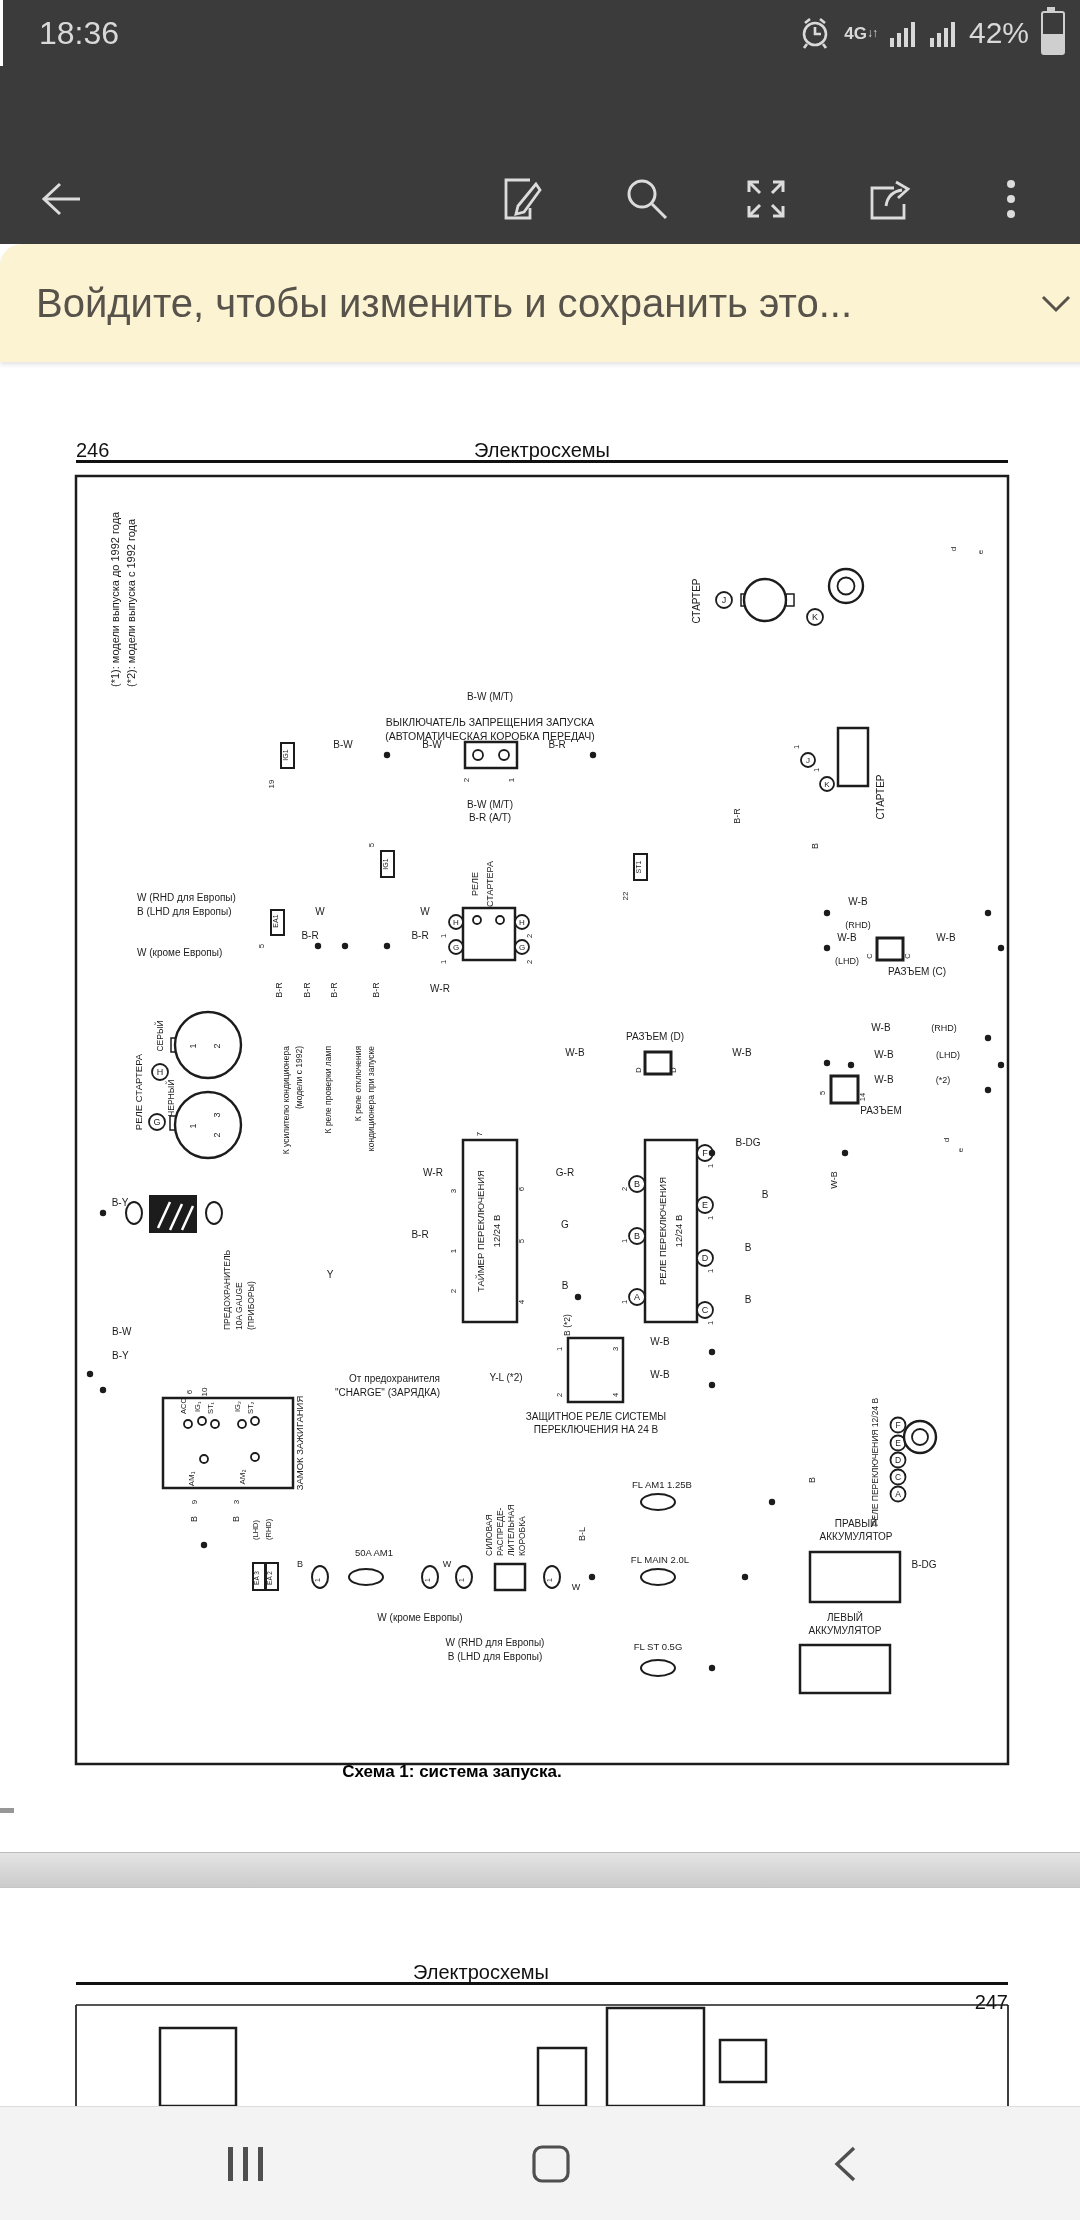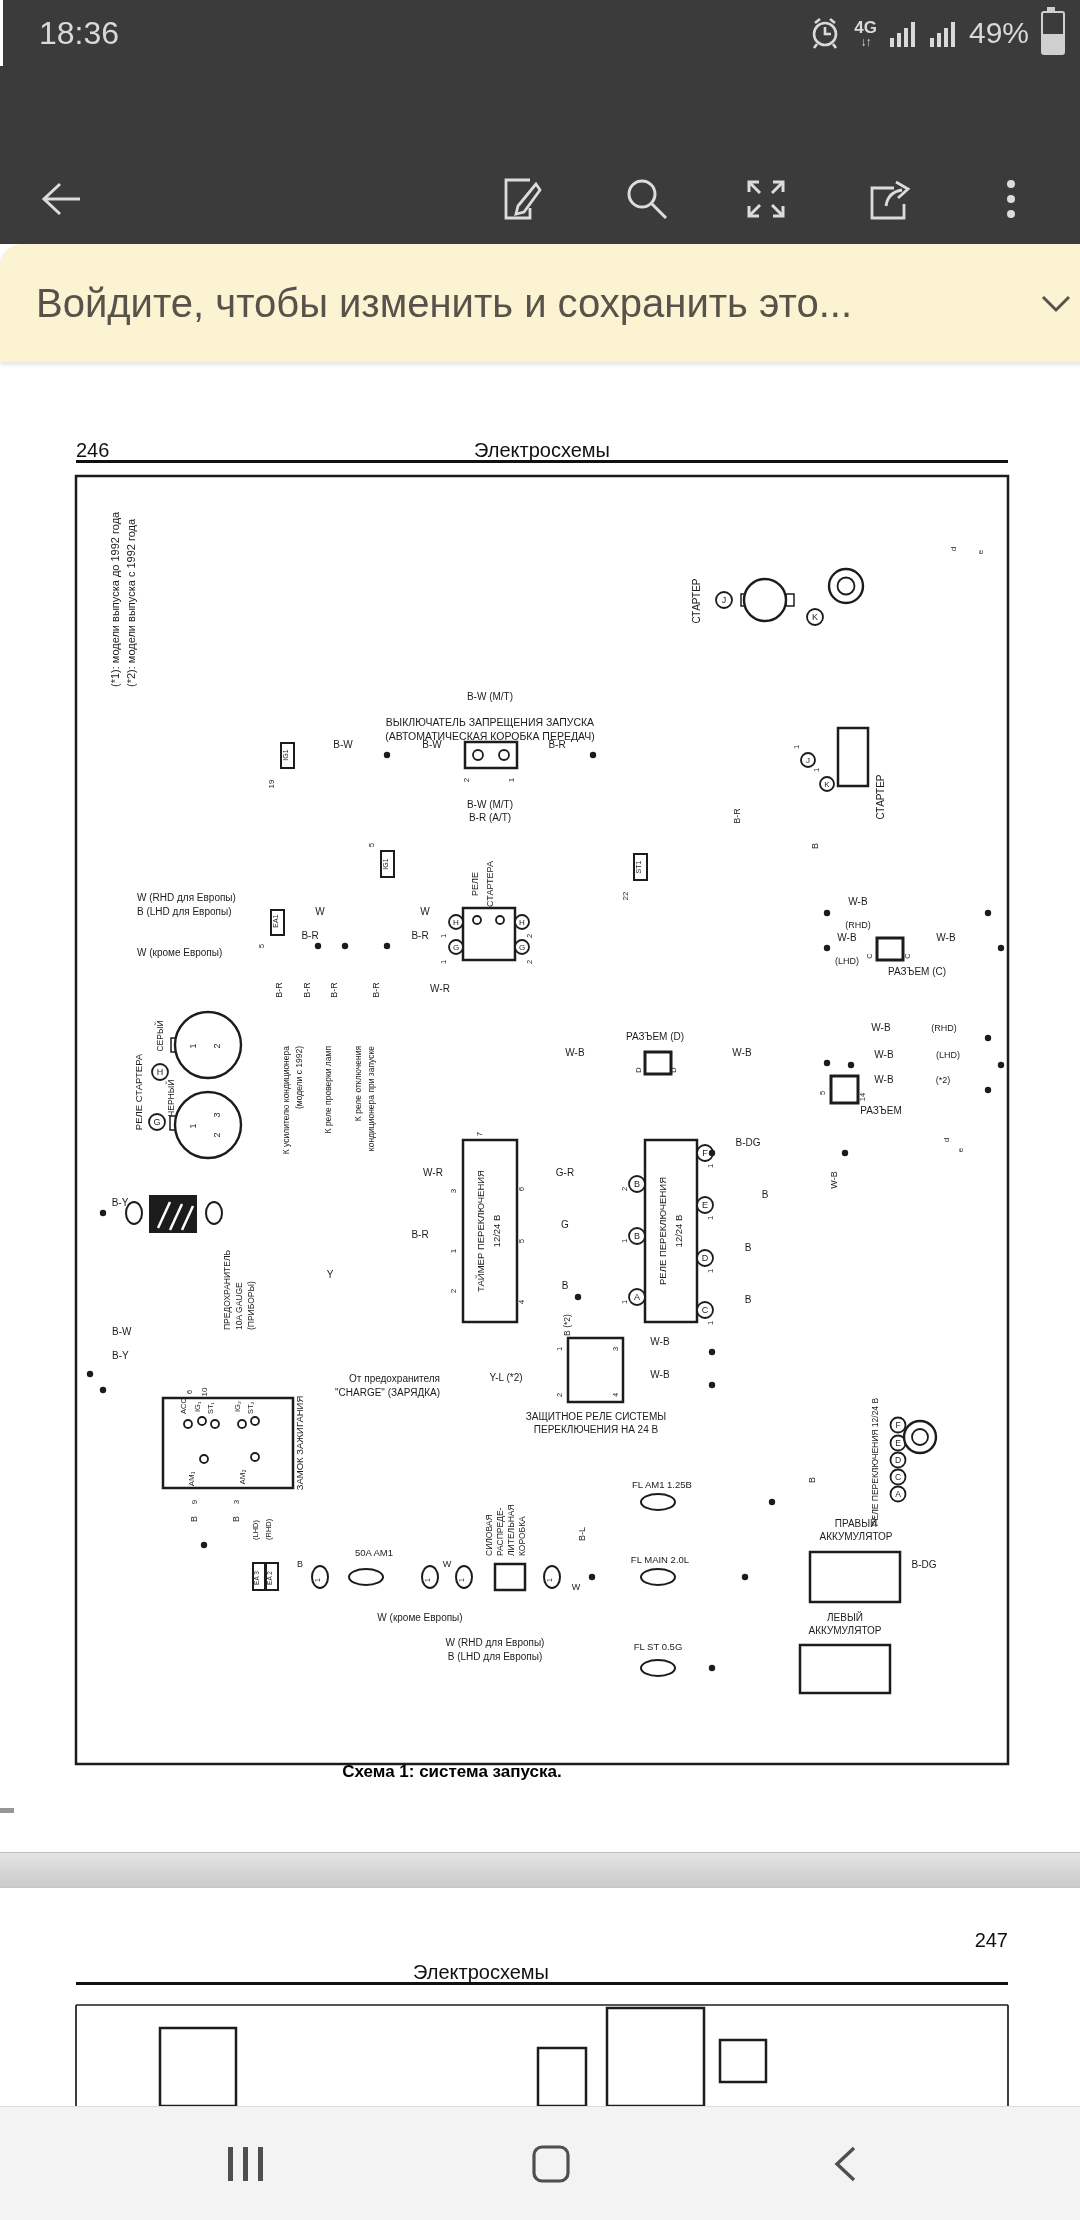--- a/index.html
+++ b/index.html
@@ -2,21 +2,21 @@
 <html><head>
 <meta charset="utf-8">
 <style>
   html,body{margin:0;padding:0;}
   body{width:1080px;height:2220px;position:relative;font-family:"Liberation Sans",sans-serif;background:#fff;}
   .screen{position:absolute;inset:0;overflow:hidden;background:#fff;}
   
   .statusbar{position:absolute;left:3px;top:0;width:1080px;height:66px;background:#3b3b3b;}
   .time{position:absolute;left:36px;top:0;height:66px;line-height:66px;font-size:32px;color:#d9d9d9;}
   .sright{position:absolute;right:18px;top:0;height:66px;display:flex;align-items:center;gap:12px;color:#d9d9d9;}
-  .netblock{display:flex;flex-direction:column;align-items:center;line-height:1;}
+  .netblock{display:flex;flex-direction:row;align-items:center;line-height:1;}
   .netblock .g4{font-size:17px;font-weight:bold;color:#d9d9d9;}
   .netblock .arr{font-size:12px;color:#d9d9d9;letter-spacing:-1px;}
   .pct{font-size:30px;color:#d9d9d9;}
   .batt{width:20px;height:40px;border:2.5px solid #cfcfcf;border-radius:3px;position:relative;}
   .batt:before{content:"";position:absolute;top:-6px;left:4px;width:8px;height:4px;background:#cfcfcf;}
   .batt .fill{position:absolute;bottom:0;left:0;right:0;height:48%;background:#cfcfcf;}
   .appbar{position:absolute;left:0;top:66px;width:1080px;height:178px;background:#3b3b3b;}
   .apptitle{position:absolute;left:0;top:12px;width:100%;text-align:center;font-size:33px;color:#ededed;white-space:nowrap;}
   .ticon{position:absolute;top:108px;width:50px;height:50px;}
   
@@ -66,21 +66,21 @@
           </g>
       </svg>
       <svg width="28" height="34" viewBox="0 0 28 34">
         <g fill="#d9d9d9">
             <rect x="1" y="22" width="4" height="9"></rect>
             <rect x="8" y="17" width="4" height="14"></rect>
             <rect x="15" y="12" width="4" height="19"></rect>
             <rect x="22" y="6" width="4" height="25"></rect>
           </g>
       </svg>
-      <div class="pct">49%</div>
+      <div class="pct">42%</div>
       <div class="batt">
           <div class="fill"></div>
         </div>
     </div>
   </div>
 
   <div class="appbar">
     <svg class="ticon" style="left:36px" viewBox="0 0 50 50">
       <g fill="none" stroke="#dcdcdc" stroke-width="3">
           <path d="M24 10 L8 25 L24 40"></path>
@@ -576,21 +576,21 @@
       <text x="949" y="1140" font-size="8" text-anchor="middle" fill="#1c1c1c" transform="rotate(-90 949 1140)">d</text>
       <text x="963" y="1150" font-size="8" text-anchor="middle" fill="#1c1c1c" transform="rotate(-90 963 1150)">e</text>
     </svg>
 
   <div class="caption" style="left:76px;top:1762px;width:752px">Схема 1: система запуска.</div>
 
   <div class="dash"></div>
   <div class="sep"></div>
 
   <div class="pghead" style="left:76px;top:1950px;width:810px;text-align:center">Электросхемы</div>
-  <div class="pgnum" style="left:940px;top:1918px;width:68px;text-align:right">247</div>
+  <div class="pgnum" style="left:940px;top:1980px;width:68px;text-align:right">247</div>
   <div class="rule" style="left:76px;top:1982px;width:932px"></div>
 
   <svg class="diagram" style="top:1990px" width="1080" height="116" viewBox="0 1990 1080 116" id="svg2">
       <polyline points="76,2005 1008,2005" fill="none" stroke="#1c1c1c" stroke-width="1.7"></polyline>
       <polyline points="76,2005 76,2106" fill="none" stroke="#1c1c1c" stroke-width="1.7"></polyline>
       <polyline points="1008,2005 1008,2106" fill="none" stroke="#1c1c1c" stroke-width="1.7"></polyline>
       <polyline points="179,2028 179,2106" fill="none" stroke="#1c1c1c" stroke-width="1.7"></polyline>
       <polyline points="198,2028 198,2106" fill="none" stroke="#1c1c1c" stroke-width="1.7"></polyline>
       <polyline points="217,2028 217,2106" fill="none" stroke="#1c1c1c" stroke-width="1.7"></polyline>
       <polyline points="160,2047 236,2047" fill="none" stroke="#1c1c1c" stroke-width="1.7"></polyline>

